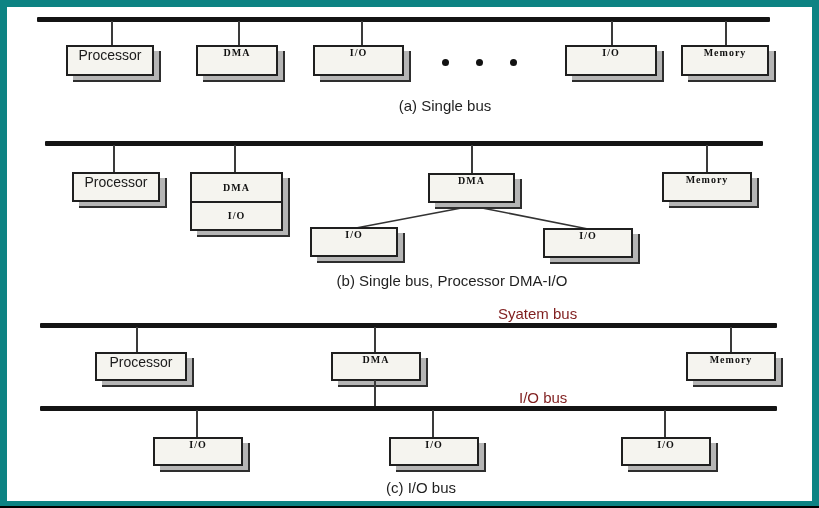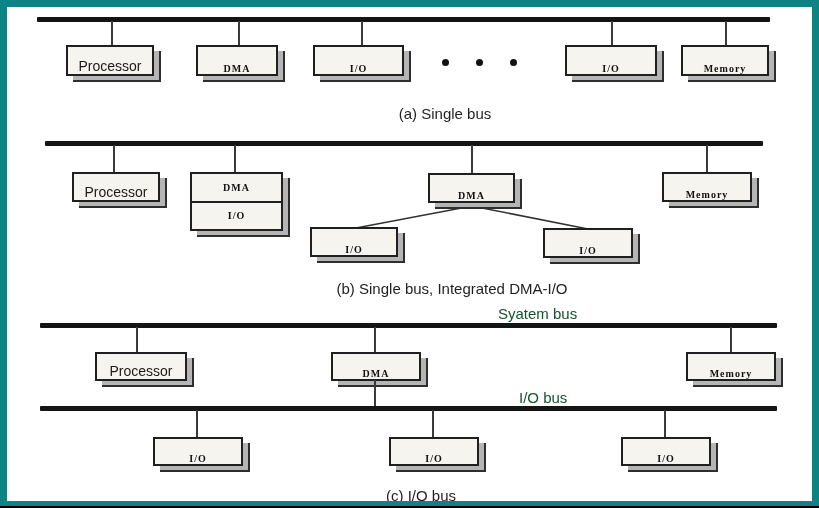--- a/index.html
+++ b/index.html
@@ -7,33 +7,33 @@
     position:relative;width:819px;height:508px;background:#ffffff;
     font-family:"Liberation Sans",sans-serif;overflow:hidden;
   }
   .frame{position:absolute;inset:0;border:7px solid #0d8383;pointer-events:none;z-index:8;}
   .bottom-line{position:absolute;left:0;right:0;bottom:0;height:2px;background:#000;z-index:9;}
 
   .bus{position:absolute;height:5px;background:#141414;border-radius:1px;}
   .conn{position:absolute;width:2px;background:#3a3a3a;}
 
   .b3d{
-    position:absolute;display:flex;align-items:flex-end;justify-content:center;
+    position:absolute;display:flex;align-items:flex-start;justify-content:center;
     background:#f5f4ef;border:2px solid #1f1f1f;box-sizing:border-box;
     box-shadow:6px 5px 0 -1px #b5b5b5, 7px 6px 0 0 #2e2e2e;
   }
   .serif-label{font-family:"Liberation Serif",serif;font-weight:bold;font-size:10px;letter-spacing:1px;color:#111;}
   .sans-label{font-size:14px;color:#1a1a1a;}
 
   .stack{flex-direction:column;padding:0;}
   .cell{flex:1;width:100%;display:flex;align-items:center;justify-content:center;box-sizing:border-box;}
   .cell-bottom{border-top:2px solid #1f1f1f;}
 
-  .caption{position:absolute;text-align:center;font-size:15px;color:#1f1f1f;margin-top:8px;}
-  .bus-label{position:absolute;font-size:15px;color:#14532d;}
+  .caption{position:absolute;text-align:center;font-size:15px;color:#1f1f1f;}
+  .bus-label{position:absolute;font-size:15px;color:#7f1d1d;}
 
   .dots{position:absolute;display:flex;gap:27px;align-items:center;}
   .dot{width:7px;height:7px;background:#111;border-radius:50%;}
 
   svg.overlay{position:absolute;left:0;top:0;width:819px;height:508px;pointer-events:none;}
 </style>
 </head>
 <body>
 
 <div class="canvas">
@@ -103,21 +103,21 @@
     <span class="serif-label">Memory</span>
   </div>
 
   <div class="b3d" style="left:310px;top:227px;width:88px;height:30px;">
     <span class="serif-label">I/O</span>
   </div>
   <div class="b3d" style="left:543px;top:228px;width:90px;height:30px;">
     <span class="serif-label">I/O</span>
   </div>
 
-  <div class="caption" style="left:292px;top:272px;width:320px;">(b) Single bus, Integrated DMA-I/O</div>
+  <div class="caption" style="left:292px;top:272px;width:320px;">(b) Single bus, Processor DMA-I/O</div>
 
   <div class="bus-label" style="left:498px;top:305px;">Syatem bus</div>
   <div class="bus" style="left:40px;top:323px;width:737px;"></div>
 
   <div class="conn" style="left:136px;top:327px;height:26px;"></div>
   <div class="conn" style="left:374px;top:327px;height:26px;"></div>
   <div class="conn" style="left:730px;top:327px;height:26px;"></div>
 
   <div class="b3d" style="left:95px;top:352px;width:92px;height:29px;">
     <span class="sans-label">Processor</span>

